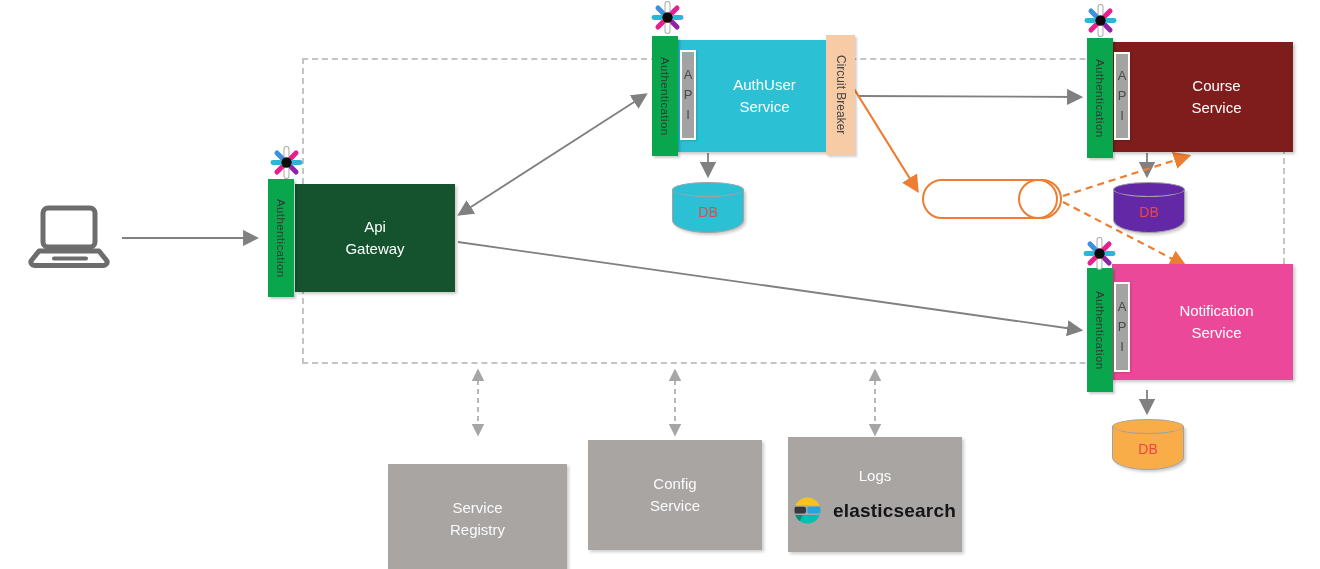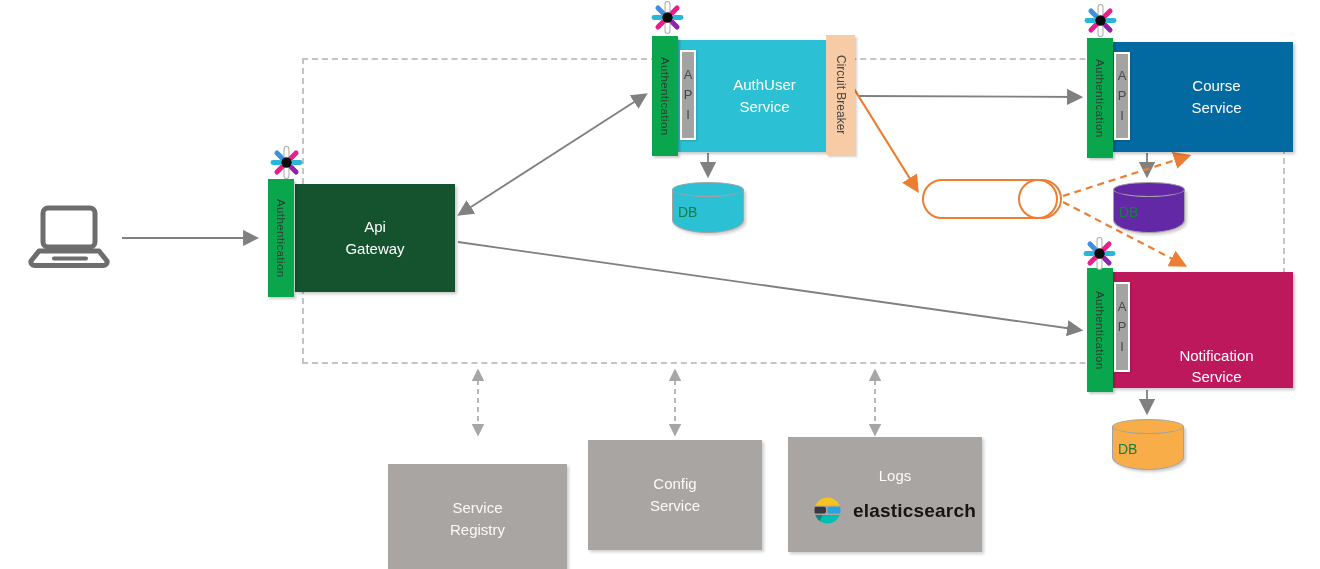--- a/index.html
+++ b/index.html
@@ -18,22 +18,22 @@
 
   
   .svc {
     position:absolute; display:flex; align-items:center; justify-content:center;
     color:#fff; z-index:3; box-shadow:2px 2px 3px rgba(0,0,0,0.22);
   }
   .svc .title { text-align:center; font-size:15px; line-height:1.45; }
 
   .svc-gateway      { left:295px; top:184px; width:160px; height:108px; background:#14532d; }
   .svc-authuser     { left:677px; top:40px;  width:149px; height:112px; background:#2BC0D4; padding-left:26px; box-sizing:border-box; }
-  .svc-course       { left:1112px; top:42px; width:181px; height:110px; background:#0369a1; padding-left:28px; box-sizing:border-box; }
-  .svc-notification { left:1112px; top:272px; width:181px; height:116px; background:#be185d; padding-left:28px; box-sizing:border-box;align-items:flex-end; }
+  .svc-course       { left:1112px; top:42px; width:181px; height:110px; background:#7f1d1d; padding-left:28px; box-sizing:border-box; }
+  .svc-notification { left:1112px; top:264px; width:181px; height:116px; background:#ec4899; padding-left:28px; box-sizing:border-box; }
 
   .w70 { max-width:70px; } .w90 { max-width:90px; } .w95 { max-width:95px; } .w80 { max-width:80px; }
 
   
   .auth-strip {
     position:absolute; width:26px; background:#0AA64E; z-index:4;
     display:flex; align-items:center; justify-content:center;
     box-shadow:1.5px 1.5px 2px rgba(0,0,0,0.2);
   }
   .auth-strip span {
@@ -69,21 +69,21 @@
   .db-body {
     position:absolute; left:0; top:7px; width:100%; height:44px; box-sizing:border-box;
     border:1.5px solid #A2A2A2; border-top:none;
     border-radius:0 0 36px 36px / 0 0 13px 13px;
     box-shadow:2px 2px 3px rgba(0,0,0,0.2);
   }
   .db-top {
     position:absolute; left:0; top:0; width:100%; height:15px; box-sizing:border-box;
     border:1.5px solid #A2A2A2; border-radius:50%; z-index:2;
   }
-  .db-label { position:absolute; left:6px; top:22px; width:100%; color:#15803d; font-size:14px; z-index:3; }
+  .db-label { position:absolute; left:0; top:22px; width:100%; text-align:center; color:#ef4444; font-size:14px; z-index:3; }
   .db-cyan .db-body,   .db-cyan .db-top   { background:#2BC0D4; }
   .db-purple .db-body, .db-purple .db-top { background:#6328A6; }
   .db-orange .db-body, .db-orange .db-top { background:#F8AD49; }
   .db-authuser     { left:672px;  top:182px; }
   .db-course       { left:1113px; top:182px; }
   .db-notification { left:1112px; top:419px; }
 
   
   .queue-stadium {
     position:absolute; left:922px; top:179px; width:140px; height:40px; box-sizing:border-box;
@@ -96,21 +96,21 @@
 
   
   .infra {
     position:absolute; background:#A9A5A3; z-index:3; color:#FBFBFB;
     display:flex; flex-direction:column; align-items:center; justify-content:center;
     box-shadow:2px 2px 3px rgba(0,0,0,0.2);
   }
   .infra-title { font-size:15px; line-height:1.45; text-align:center; }
   .infra-registry { left:388px; top:464px; width:179px; height:110px; }
   .infra-config   { left:588px; top:440px; width:174px; height:110px; }
-  .infra-logs     { left:788px; top:437px; width:174px; height:115px;padding-left:20px; }
+  .infra-logs     { left:788px; top:437px; width:174px; height:115px; }
   .brand-row { display:flex; align-items:center; gap:12px; margin-top:11px; }
   .brand-text { color:#151515; font-size:19px; font-weight:600; letter-spacing:0.2px; }
 
   .jwt-icon { position:absolute; width:33px; height:33px; z-index:6; }
   .laptop { position:absolute; left:25px; top:205px; z-index:3; }
 </style>
 </head>
 <body>
 
 <div class="canvas">

